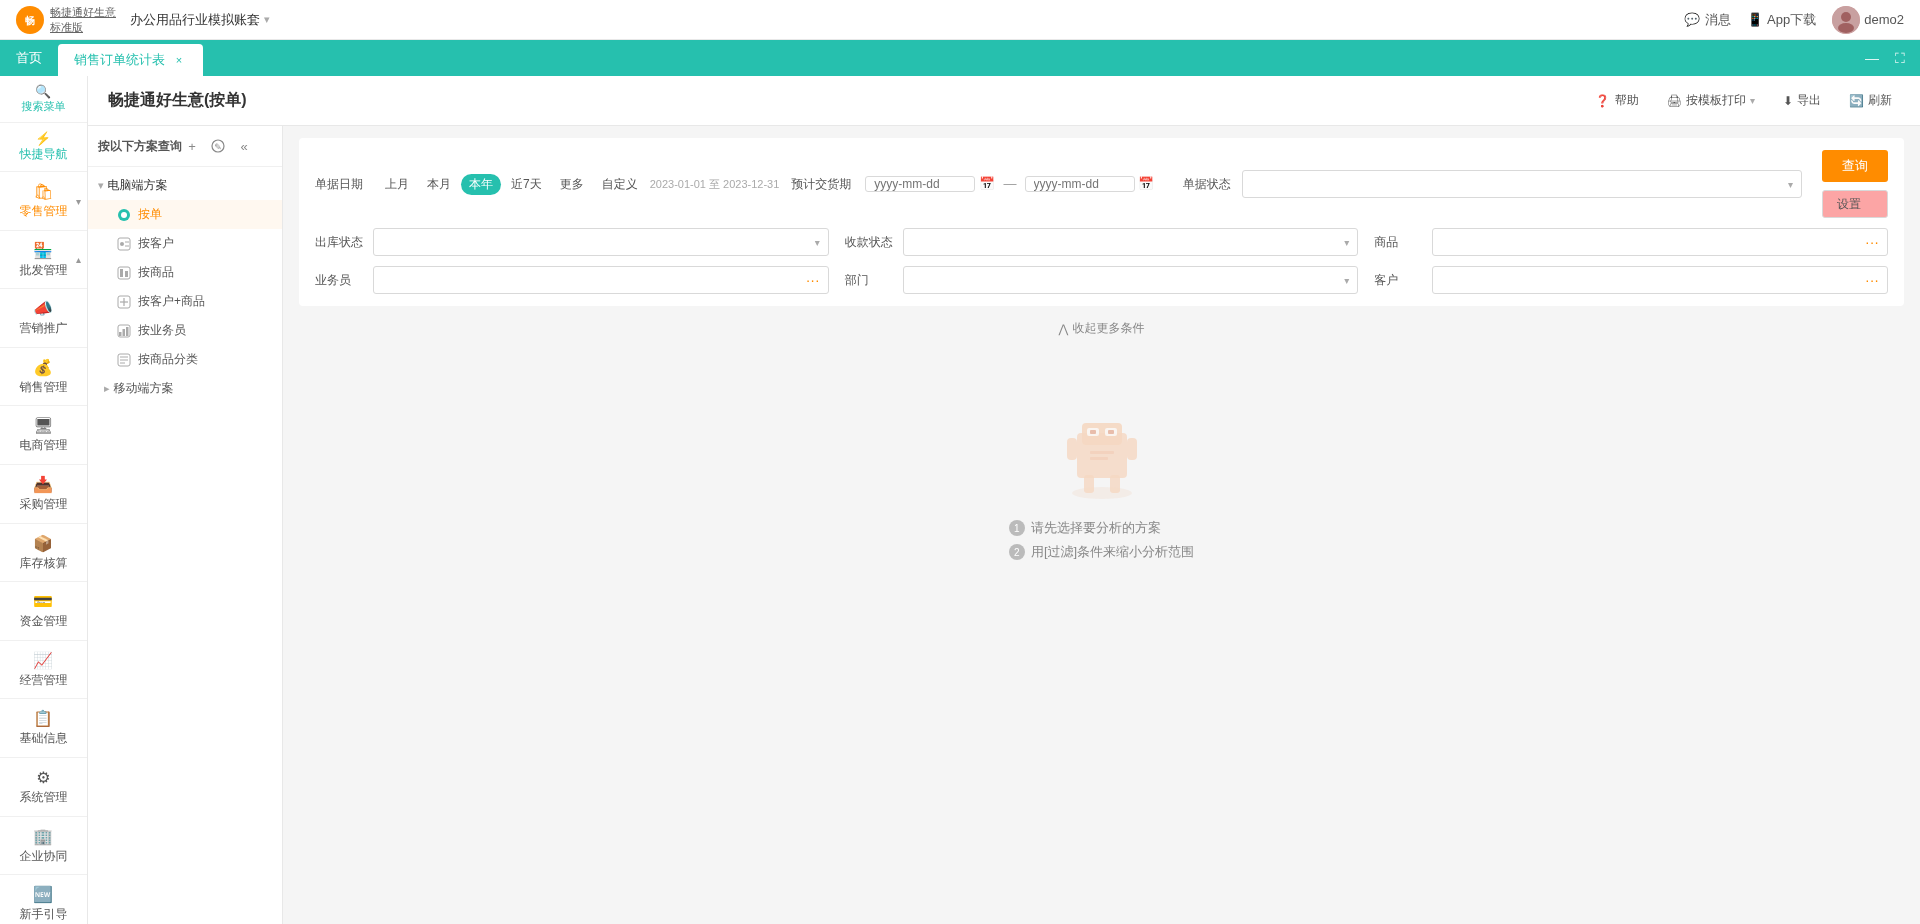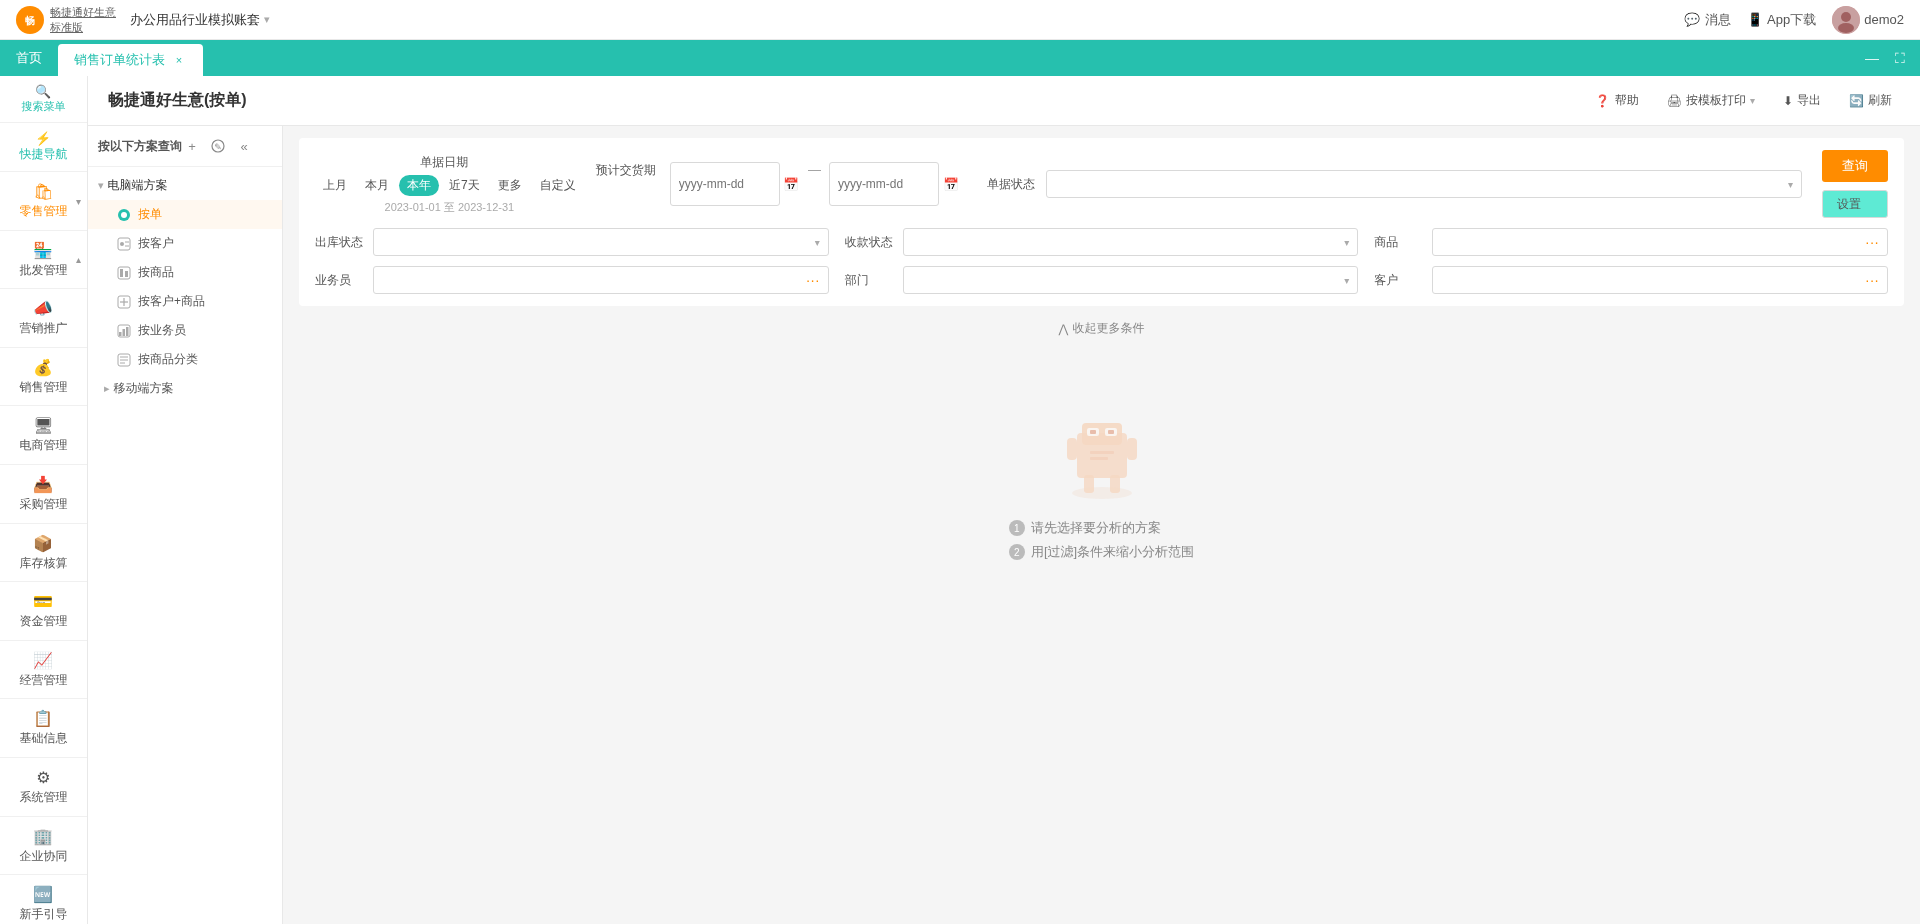--- a/index.html
+++ b/index.html
@@ -213,21 +213,21 @@
     }
 
     
     .filter-bar {
       background: #fff;
       border-radius: 4px;
       padding: 12px 16px;
       margin-bottom: 8px;
     }
     .date-input {
-      height: 44px;
+      height: 16px;
       border: 1px solid #d9d9d9;
       border-radius: 3px;
       padding: 0 8px 0 8px;
       font-size: 12px;
       outline: none;
       background: #fff;
       width: 120px;
       color: #bbb;
     }
     .date-icon { color: #ff8c00; font-size: 13px; margin-left: 4px; cursor: pointer; }
@@ -249,21 +249,21 @@
       color: #fff;
       border: none;
       border-radius: 3px;
       padding: 6px 20px;
       font-size: 13px;
       cursor: pointer;
       height: 32px;
       display: flex; align-items: center;
     }
     .set-btn {
-      background: #5eead4;
+      background: #fca5a5;
       color: #555;
       border: 1px solid #d9d9d9;
       border-radius: 3px;
       padding: 5px 14px;
       font-size: 12px;
       cursor: pointer;
       height: 28px;
       display: flex; align-items: center;
       margin-top: 4px;
     }
@@ -565,21 +565,21 @@
           </div>
         </div>
       </div>
 
       <div class="right-panel">
 
         <div class="filter-bar">
 
           <div style="display:flex;align-items:center;gap:12px;margin-bottom:10px;">
 
-            <div style="display:flex;align-items:center;gap:4px;flex-shrink:0;flex-direction:column;">
+            <div style="display:flex;align-items:center;gap:4px;flex-shrink:0;">
               <span class="fg-label">单据日期</span>
               <div style="display:flex;align-items:center;gap:2px;">
                 <button class="quick-date-btn">上月</button>
                 <button class="quick-date-btn">本月</button>
                 <button class="quick-date-btn active">本年</button>
                 <button class="quick-date-btn">近7天</button>
                 <button class="quick-date-btn">更多</button>
                 <button class="quick-date-btn">自定义</button>
               </div>
               <span style="font-size:11px;color:#aaa;">2023-01-01 至 2023-12-31</span>

